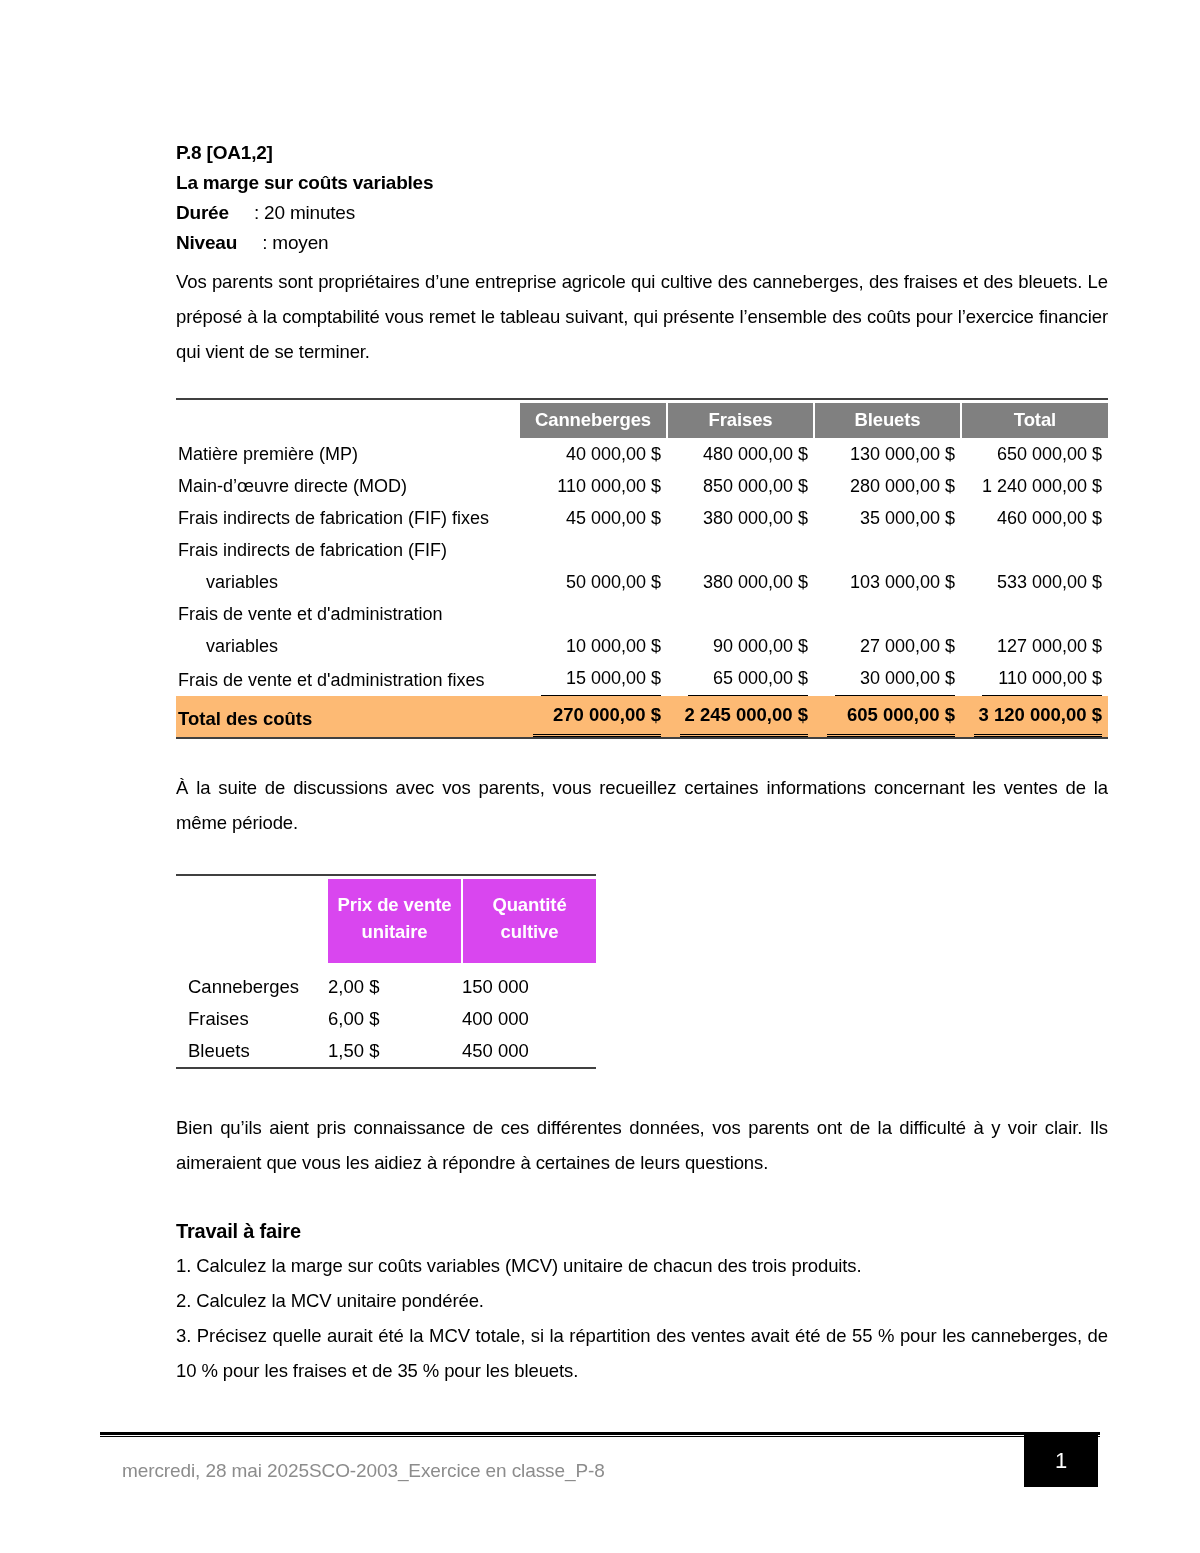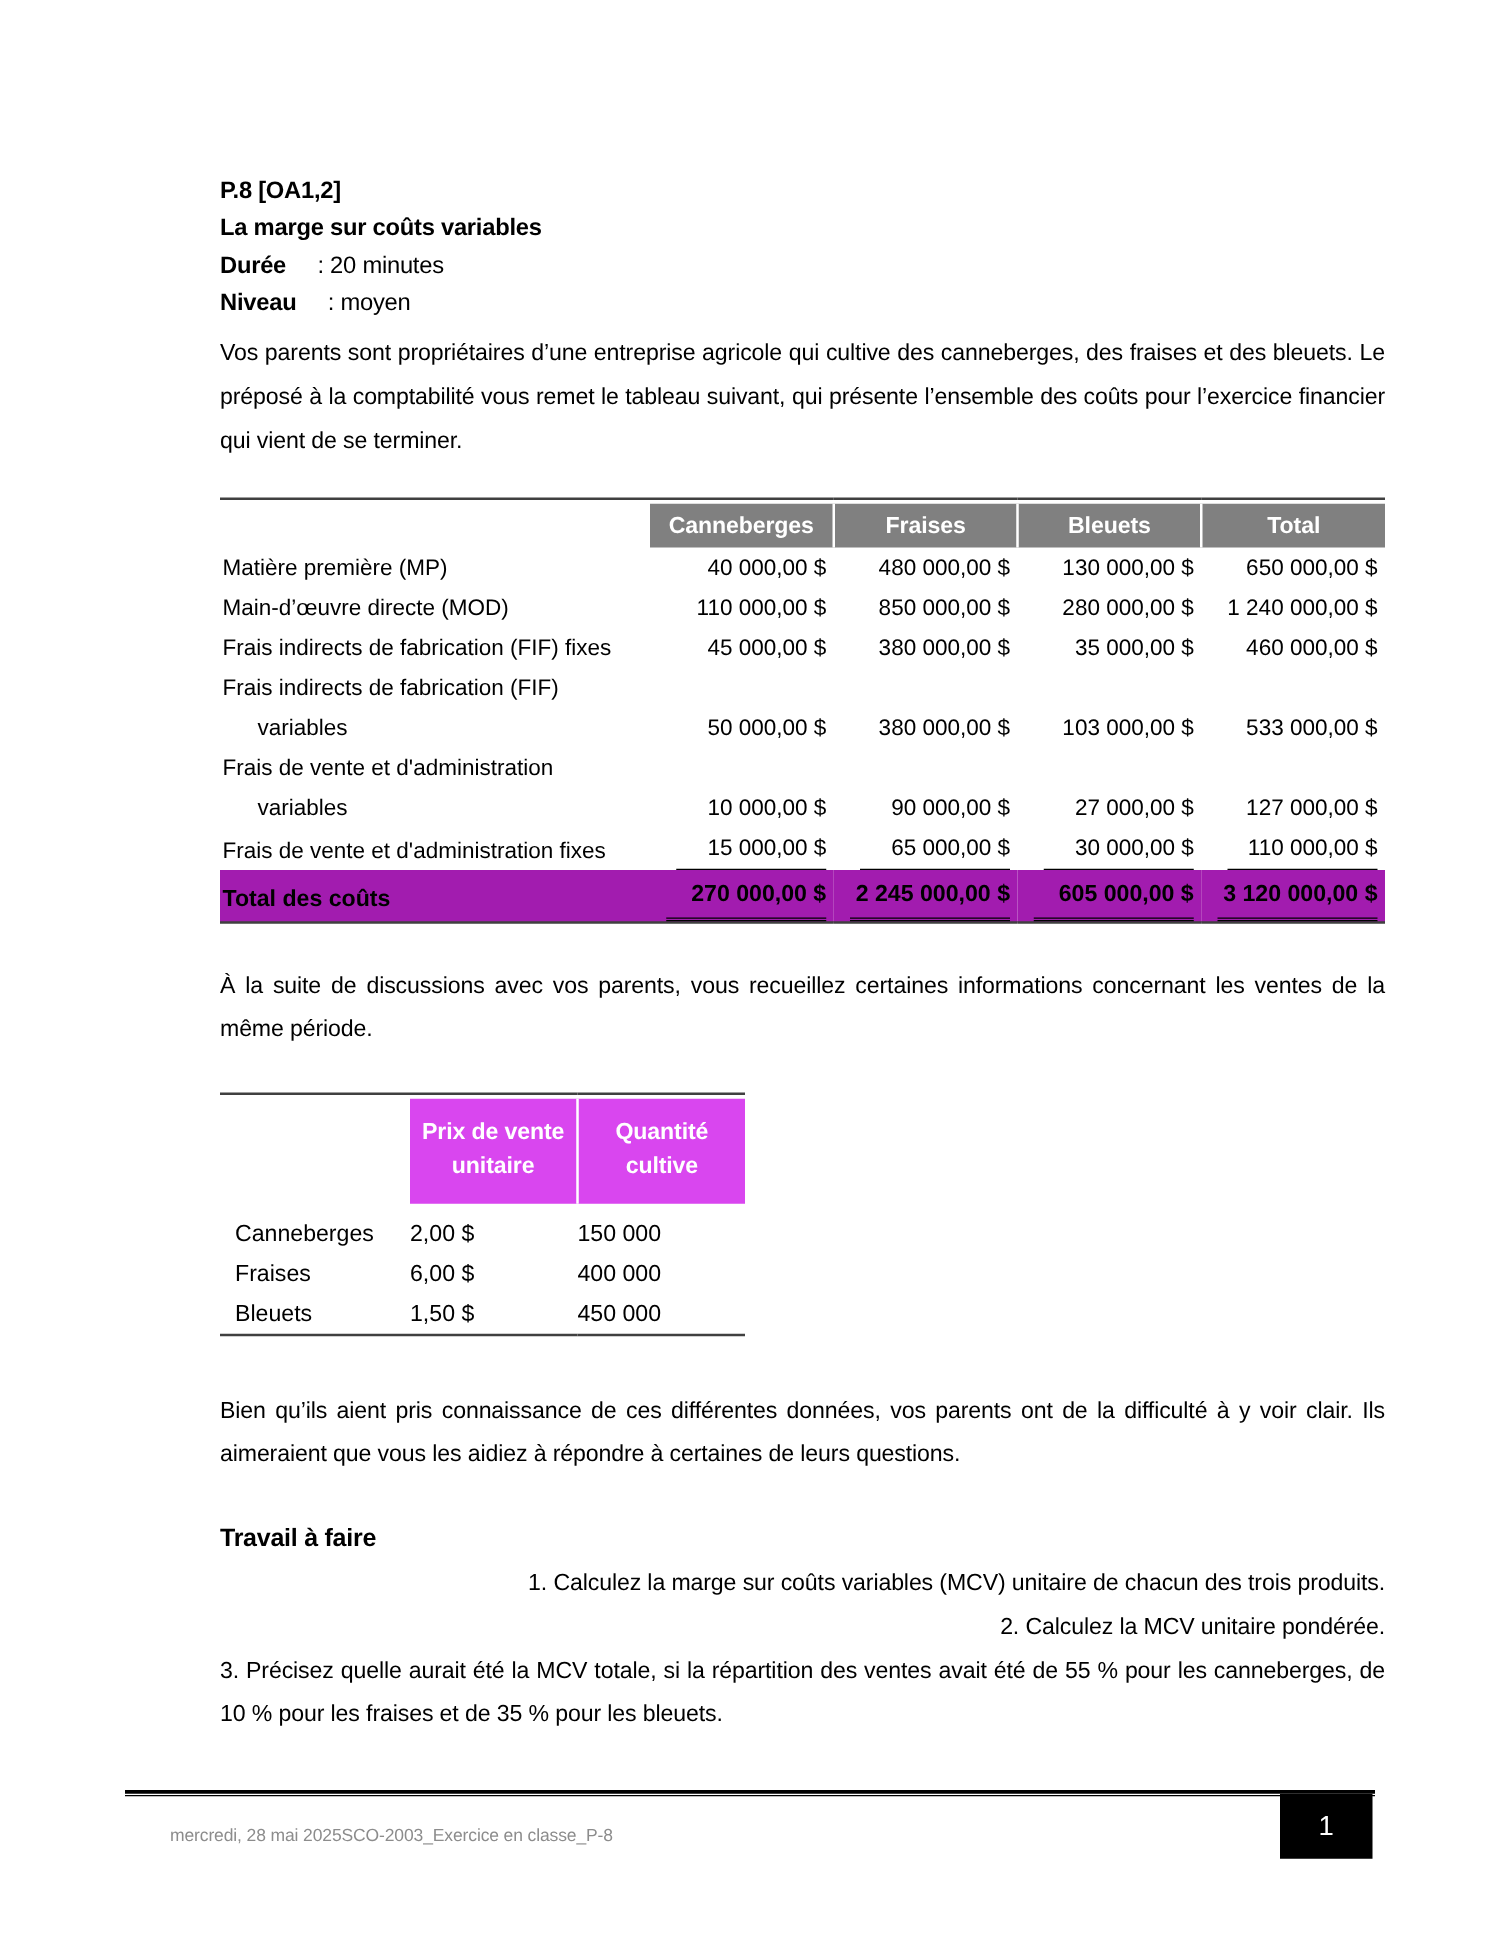--- a/index.html
+++ b/index.html
@@ -107,21 +107,21 @@
   }
 
   .t1 tr.singleline td.val span.u {
     display: inline-block;
     border-bottom: 1.5px solid #000;
     padding-bottom: 1px;
     min-width: 120px;
     text-align: right;
   }
   .t1 tr.totalrow td {
-    background: #a21caf;
+    background: #fdba74;
     font-weight: bold;
     font-size: 18.5px;
     line-height: 37px;
   }
   .t1 tr.totalrow td.val span.u2 {
     display: inline-block;
     border-bottom: 3px double #000;
     padding-bottom: 1px;
     min-width: 128px;
     text-align: right;
@@ -194,44 +194,44 @@
     font-weight: bold;
     margin-top: 40px;
     letter-spacing: -0.2px;
   }
   .wlist {
     margin-top: 5px;
   }
   .witem {
     font-size: 18.5px;
     line-height: 35px;
-    text-align: right;
+    text-align: left;
     letter-spacing: -0.1px;
   }
   .witem.wrapped { text-align: justify; }
 
   
   .footer {
     position: absolute;
     left: 100px;
     top: 1432px;
     width: 1000px;
   }
   .footrule {
     width: 1000px;
     height: 0;
     border-top: 3px solid #000;
     border-bottom: 1px solid #000;
     padding-bottom: 1px;
   }
   .foottext {
     position: absolute;
-    left: 36px;
+    left: 22px;
     top: 28px;
-    font-size: 14px;
+    font-size: 19px;
     color: #8c8c8c;
     white-space: nowrap;
     letter-spacing: -0.1px;
   }
   .pagebox {
     position: absolute;
     left: 924px;
     top: 3px;
     width: 74px;
     height: 52px;

